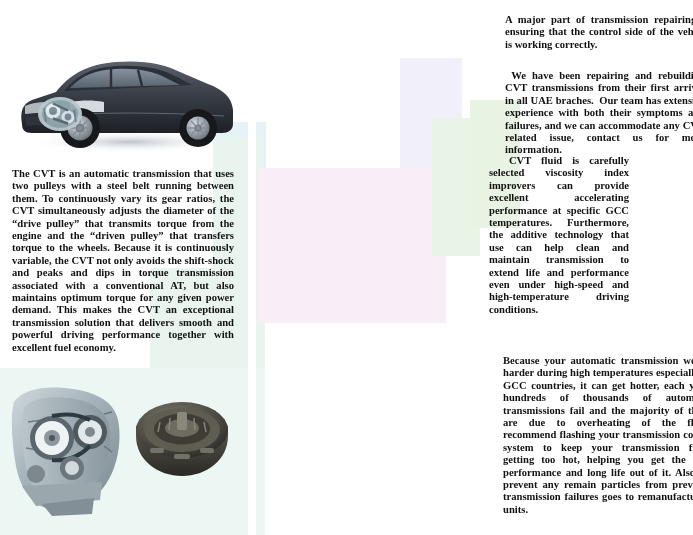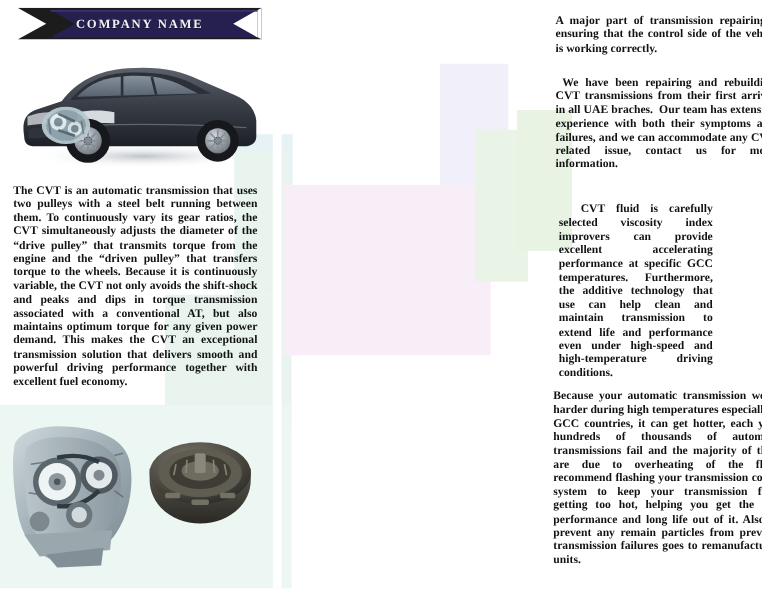--- a/index.html
+++ b/index.html
@@ -50,21 +50,21 @@
     line-height:12.4px;
     color:#121212;
     font-weight:bold;
     text-align:justify;
     position:absolute;
     white-space:pre-wrap;
   }
   #txt-left-1 {left:12px; top:157px; width:222px;margin-top:11px;}
   #txt-mid-1  {left:256px; top:14px;  width:204px;}
   #txt-mid-2  {left:256px; top:70px;  width:200px;}
-  #txt-mid-3  {left:259px; top:155px; width:140px;margin-top:30px;}
+  #txt-mid-3  {left:240px; top:155px; width:140px;}
   #txt-mid-4  {left:254px; top:355px; width:208px;}
 
   
   .photo{position:absolute;overflow:hidden;}
   #photo-car{left:12px;top:38px;width:232px;height:120px;}
   #photo-cvt{left:8px;top:382px;width:118px;height:140px;}
   #photo-tc {left:130px;top:392px;width:104px;height:96px;}
   #photo-mechanic svg,#photo-car svg,#photo-cvt svg,#photo-tc svg{display:block;}
 </style>
 </head>
@@ -77,30 +77,20 @@
   <div class="blk" id="blk-cyan-carr"></div>
   <div class="blk" id="blk-mint-left"></div>
   <div class="blk" id="blk-lav-mid"></div>
   <div class="blk" id="blk-pink-mid"></div>
   <div class="blk" id="blk-mint-mid"></div>
   <div class="blk" id="blk-mint-right"></div>
   <div class="blk" id="blk-cyan-left2"></div>
 
   <div class="col" id="col-left">
 
-    <div id="ribbon">
-      <svg width="222" height="29" viewBox="0 0 222 29">
-        <polygon points="0,0 222,0 222,29 0,29 26,14.5" fill="#1c1c1c"></polygon>
-        <polygon points="222,0 222,29 196,14.5" fill="#ffffff"></polygon>
-        <polygon points="30,2 218,2 218,27 30,27 52,14.5" fill="#252050"></polygon>
-        <polygon points="218,2 218,27 196,14.5" fill="#ffffff"></polygon>
-        <rect x="30" y="2" width="188" height="1.6" fill="#3a3470"></rect>
-      </svg>
-      <div id="ribbon-label">COMPANY  NAME</div>
-    </div>
 
     <div class="photo" id="photo-car">
       <svg width="232" height="120" viewBox="0 0 232 120">
         <defs>
           <linearGradient id="bodyG" x1="0" y1="0" x2="0" y2="1">
             <stop offset="0" stop-color="#5c626c"></stop>
             <stop offset=".45" stop-color="#3a3f48"></stop>
             <stop offset="1" stop-color="#1d2026"></stop>
           </linearGradient>
           <linearGradient id="glassG" x1="0" y1="0" x2="0" y2="1">

